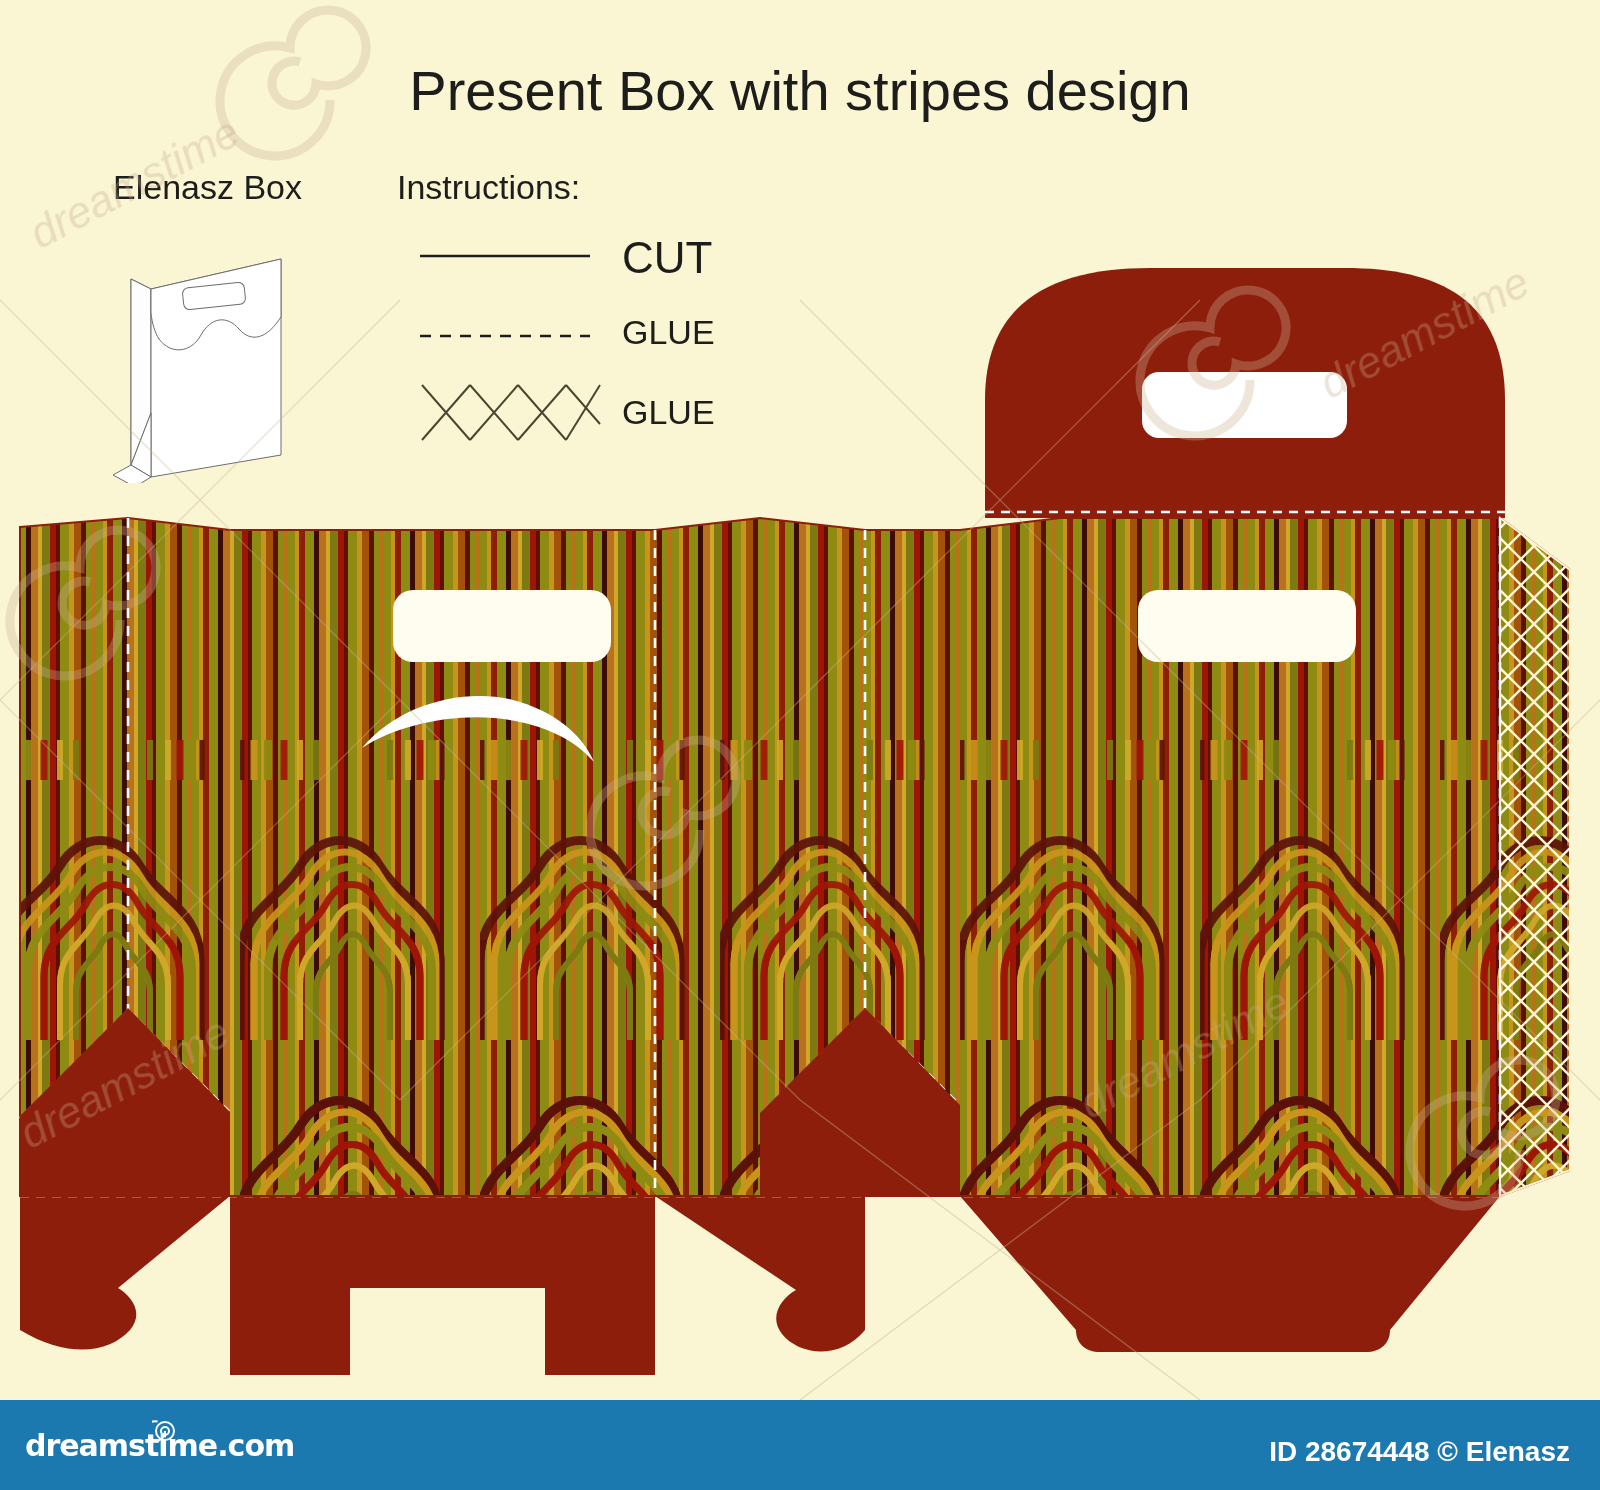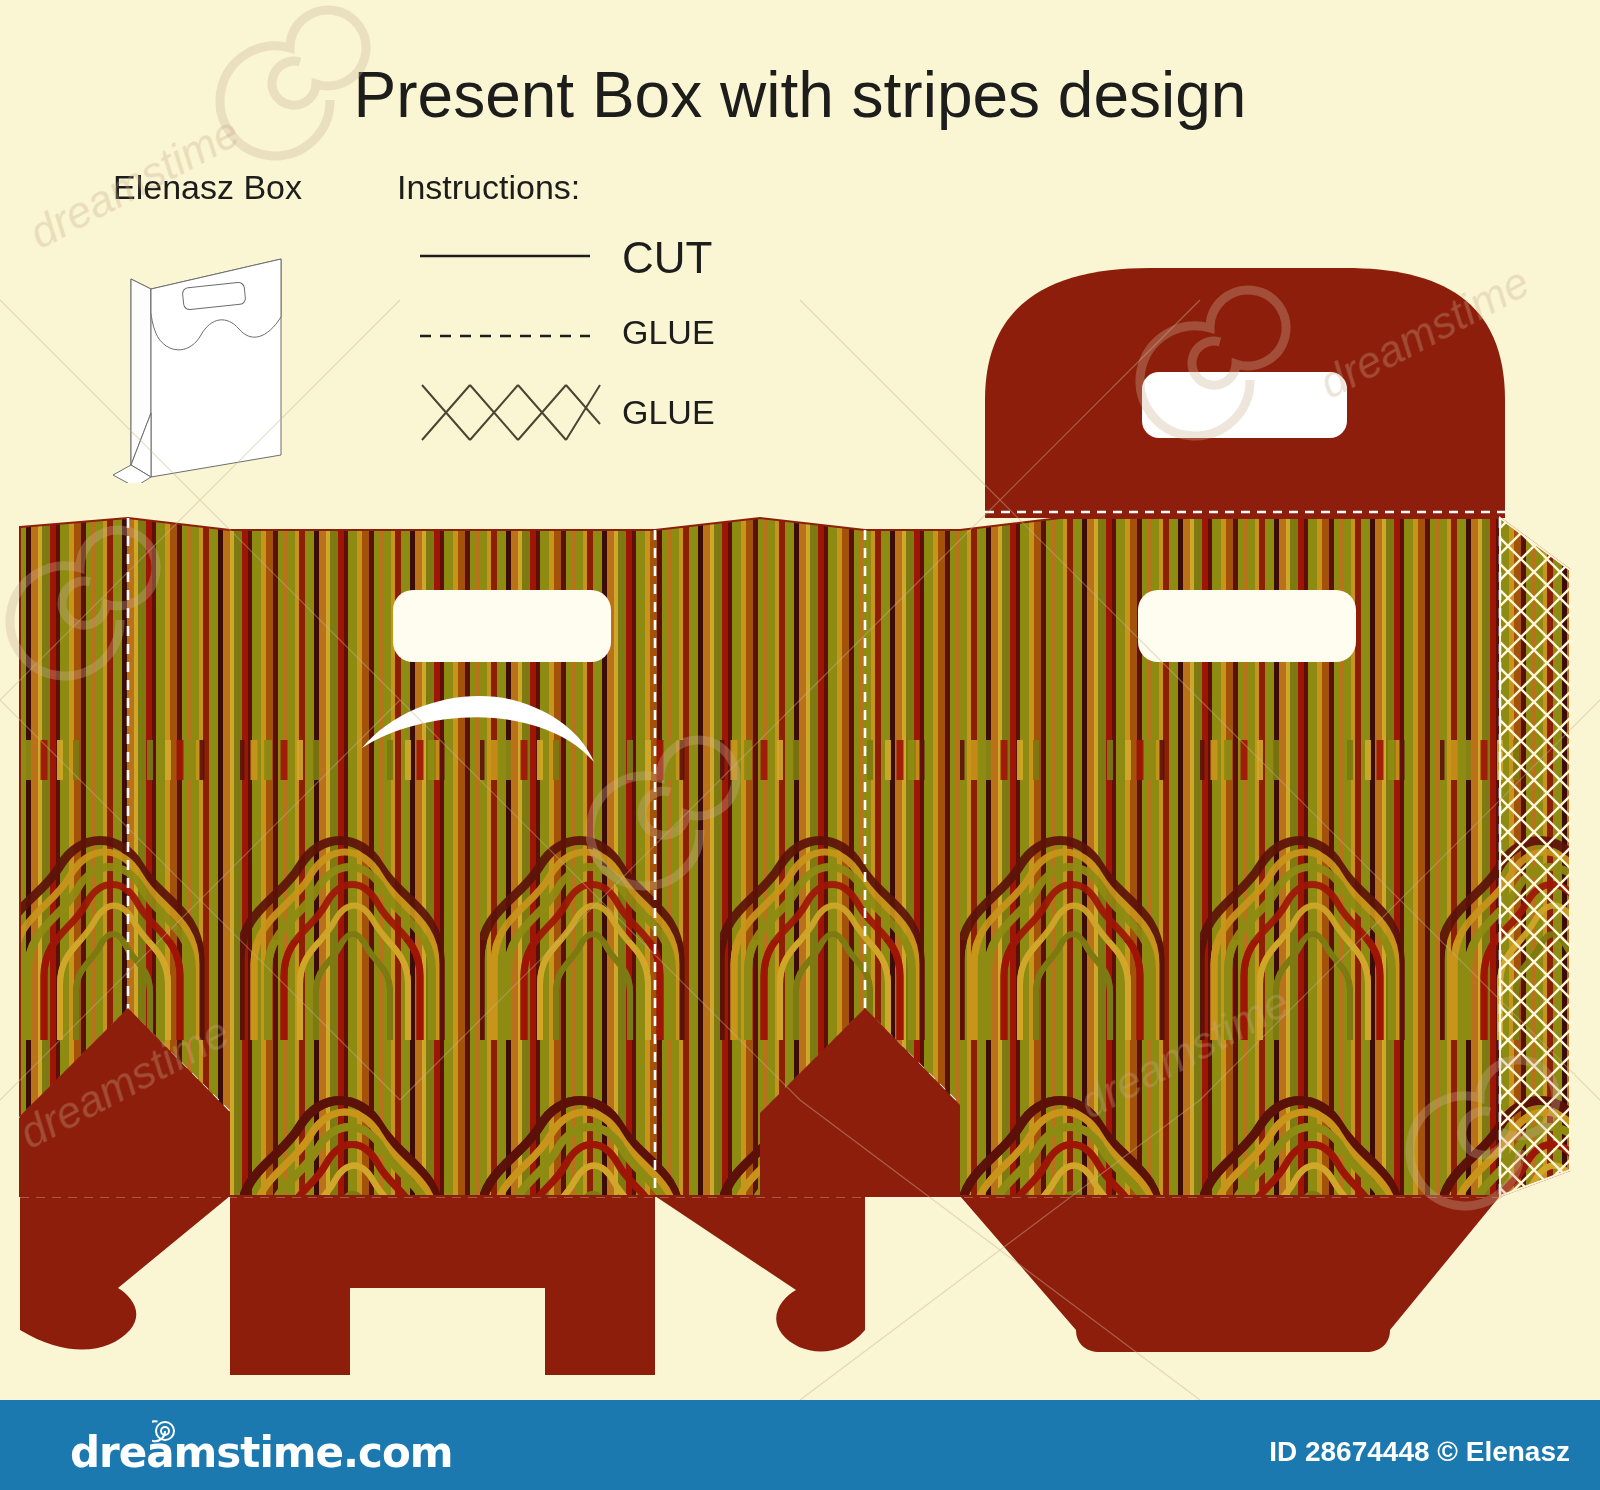--- a/index.html
+++ b/index.html
@@ -5,39 +5,39 @@
   html,body{margin:0;padding:0;}
   body{
     width:1600px;height:1490px;
     background:#FAF6D4;
     font-family:"Liberation Sans", sans-serif;
     overflow:hidden;position:relative;
   }
   #stage{position:absolute;inset:0;width:1600px;height:1490px;}
 
   .txt{position:absolute;color:#1d1d1b;white-space:nowrap;}
-  #title{left:50%;transform:translateX(-50%);top:58px;font-size:64px;}
+  #title{left:50%;transform:translateX(-50%);top:58px;font-size:56px;}
   #closed-box-label{left:113px;top:168px;font-size:34px;}
   #instructions-label{left:397px;top:168px;font-size:34px;}
   #cut-label{left:622px;top:233px;font-size:44px;}
   #fold-label{left:622px;top:313px;font-size:34px;}
   #glue-label{left:622px;top:393px;font-size:34px;}
 
   #legend-svg{position:absolute;left:0;top:0;}
   #closedbox-svg{position:absolute;left:105px;top:243px;}
   #die-svg{position:absolute;left:0;top:0;}
 
   #footer{
     position:absolute;left:0;top:1400px;width:1600px;height:90px;
     background:#1C79B0;
   }
   #dreams-logo{
     position:absolute;left:25px;top:1428px;
-    font-size:42px;color:#ffffff;letter-spacing:-1px;
-    font-family:"DejaVu Sans", sans-serif;font-weight:700;margin-left:45px;
+    font-size:30px;color:#ffffff;letter-spacing:-1px;
+    font-family:"DejaVu Sans", sans-serif;font-weight:700;
   }
   #logo-spiral{position:absolute;left:152px;top:1418px;}
   #credit{
     position:absolute;right:30px;top:1436px;
     font-size:28px;color:#ffffff;font-weight:700;
     font-family:Liberation Sans, sans-serif;
   }
   #watermark-layer{position:absolute;left:0;top:0;pointer-events:none;}
 </style>
 </head>

